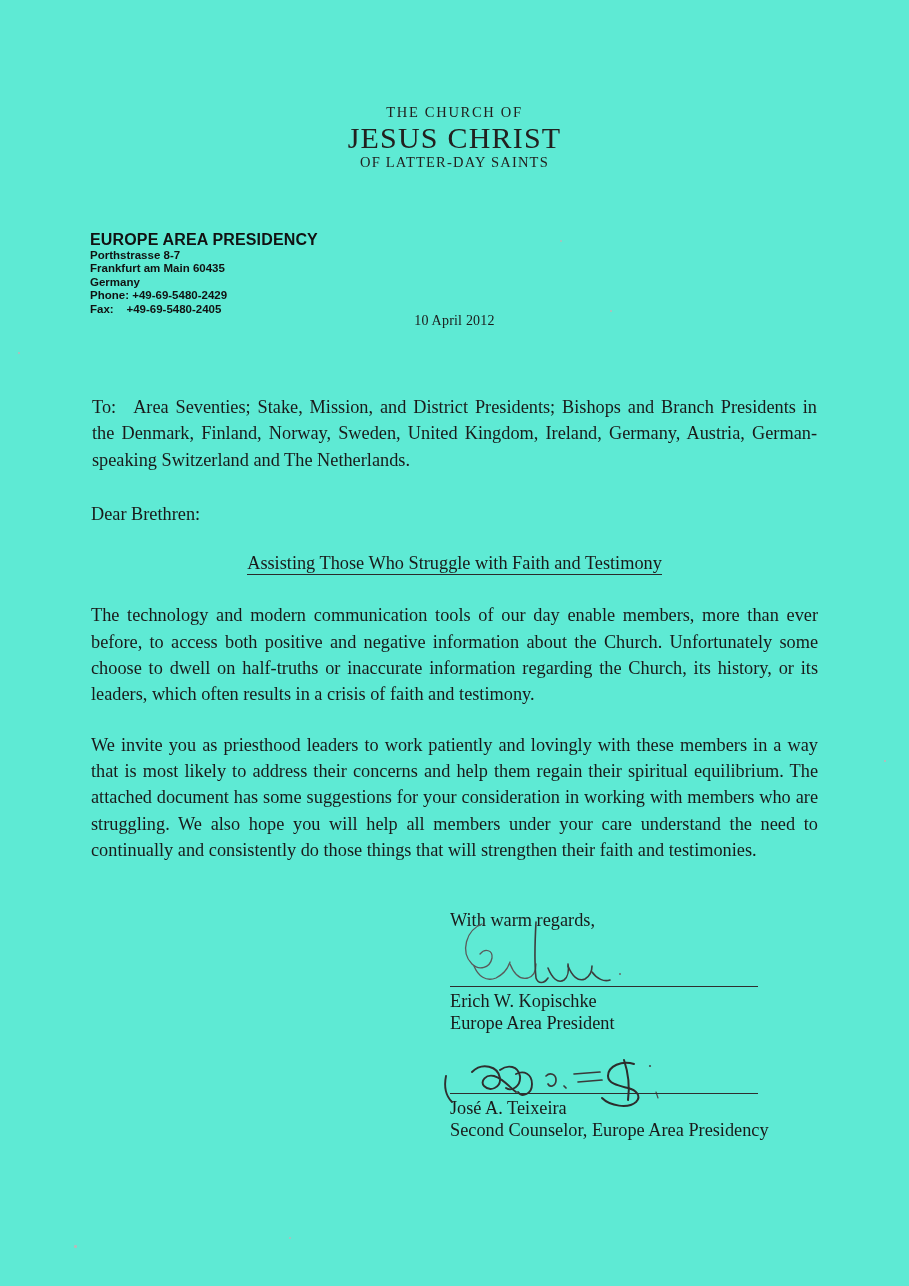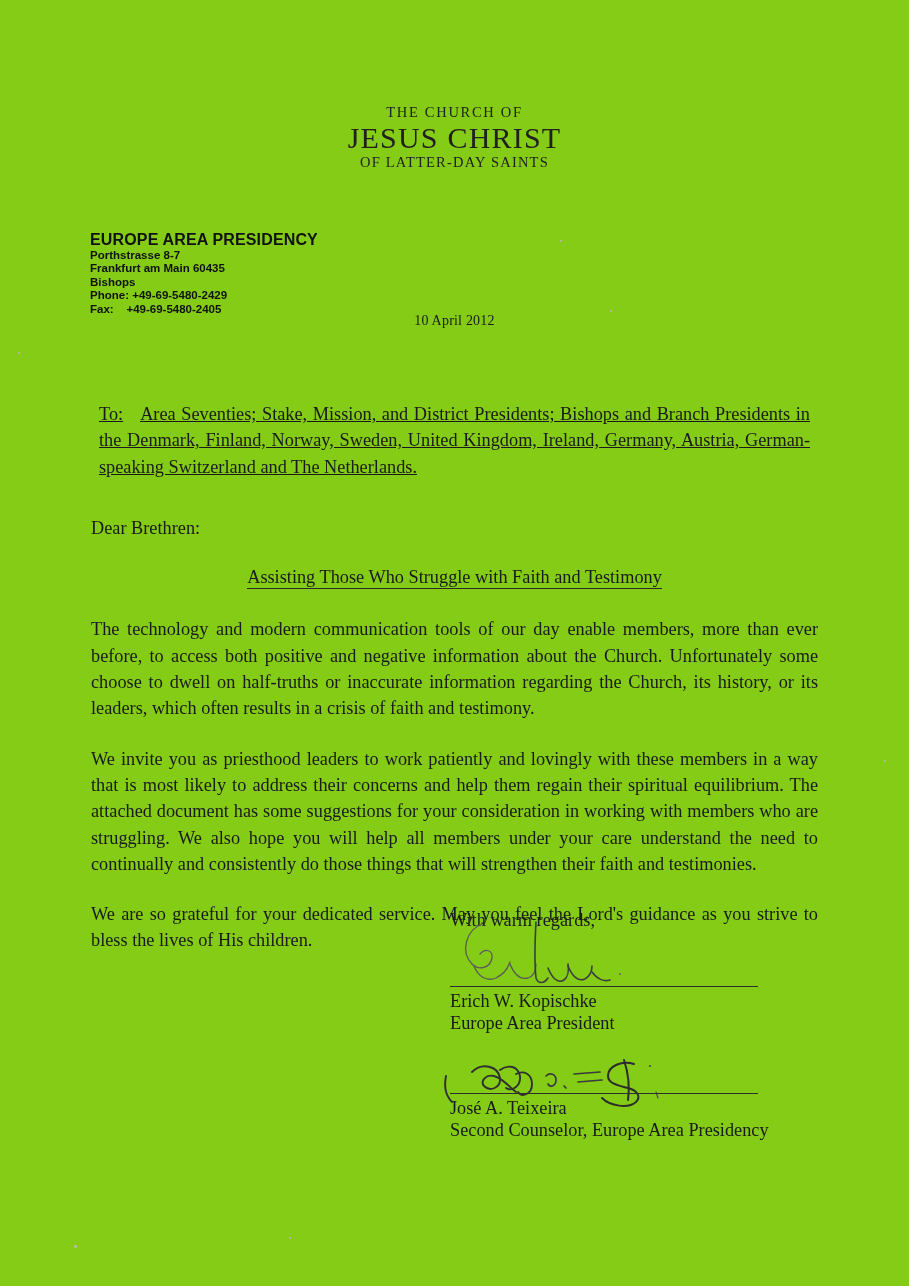--- a/index.html
+++ b/index.html
@@ -4,21 +4,21 @@
 <style>
   html, body {
     margin: 0;
     padding: 0;
     background: #ffffff;
   }
   .page {
     position: relative;
     width: 909px;
     height: 1286px;
-    background: #84cc16;
+    background: #5eead4;
     overflow: hidden;
     font-family: "Liberation Serif", serif;
     color: #1a1a1a;
   }
 
   
   .letterhead {
     position: absolute;
     top: 104px;
     left: 0;
@@ -89,22 +89,21 @@
     font-size: 18.3px;
     line-height: 26.3px;
   }
   .para {
     text-align: justify;
     text-justify: inter-word;
     margin: 0 0 24px 0;
   }
   .to-block {
     text-align: justify;
-    margin: 8px;
-    text-decoration: underline;
+    margin: 1px;
   }
   .to-label { margin-right: 17px; }
 
   .salutation {
     margin: 0;
     padding-top: 27px;
   }
 
   .subject {
     text-align: center;
@@ -173,38 +172,37 @@
   <div class="letterhead">
     <div class="lh-top">THE CHURCH OF</div>
     <div class="lh-main">JESUS CHRIST</div>
     <div class="lh-bot">OF LATTER-DAY SAINTS</div>
   </div>
 
   <div class="address-block">
     <div class="addr-title">EUROPE AREA PRESIDENCY</div>
     <div class="addr-line">Porthstrasse 8-7</div>
     <div class="addr-line">Frankfurt am Main 60435</div>
-    <div class="addr-line">Bishops</div>
+    <div class="addr-line">Germany</div>
     <div class="addr-line">Phone: +49-69-5480-2429</div>
     <div class="addr-line">Fax:    +49-69-5480-2405</div>
   </div>
 
   <div class="date-line">10 April 2012</div>
 
   <div class="body-col">
 
     <p class="to-block"><span class="to-label">To:</span><span>Area Seventies; Stake, Mission, and District Presidents; Bishops and Branch Presidents in the Denmark, Finland, Norway, Sweden, United Kingdom, Ireland, Germany, Austria, German-speaking Switzerland and The Netherlands.</span></p>
 
     <p class="salutation">Dear Brethren:</p>
 
     <p class="subject"><span>Assisting Those Who Struggle with Faith and Testimony</span></p>
 
     <p class="para para-first">The technology and modern communication tools of our day enable members, more than ever before, to access both positive and negative information about the Church. Unfortunately some choose to dwell on half-truths or inaccurate information regarding the Church, its history, or its leaders, which often results in a crisis of faith and testimony.</p>
     <p class="para">We invite you as priesthood leaders to work patiently and lovingly with these members in a way that is most likely to address their concerns and help them regain their spiritual equilibrium. The attached document has some suggestions for your consideration in working with members who are struggling. We also hope you will help all members under your care understand the need to continually and consistently do those things that will strengthen their faith and testimonies.</p>
-    <p class="para">We are so grateful for your dedicated service. May you feel the Lord's guidance as you strive to bless the lives of His children.</p>
   </div>
 
   <div class="closing">With warm regards,</div>
 
   <svg class="sig-ink ink-1" width="200" height="78" viewBox="0 0 200 78">
     <g fill="none" stroke="#5a5a5a" stroke-width="1.3" stroke-linecap="round">
       <path d="M30 8 C14 14, 8 36, 20 48 C27 55, 38 52, 40 42 C41 34, 33 32, 28 38"></path>
       <path d="M22 50 C26 60, 34 66, 44 62 C52 58, 56 52, 58 46"></path>
       <path d="M58 48 C62 58, 68 64, 76 62 C82 60, 84 54, 84 48"></path>
     </g>

